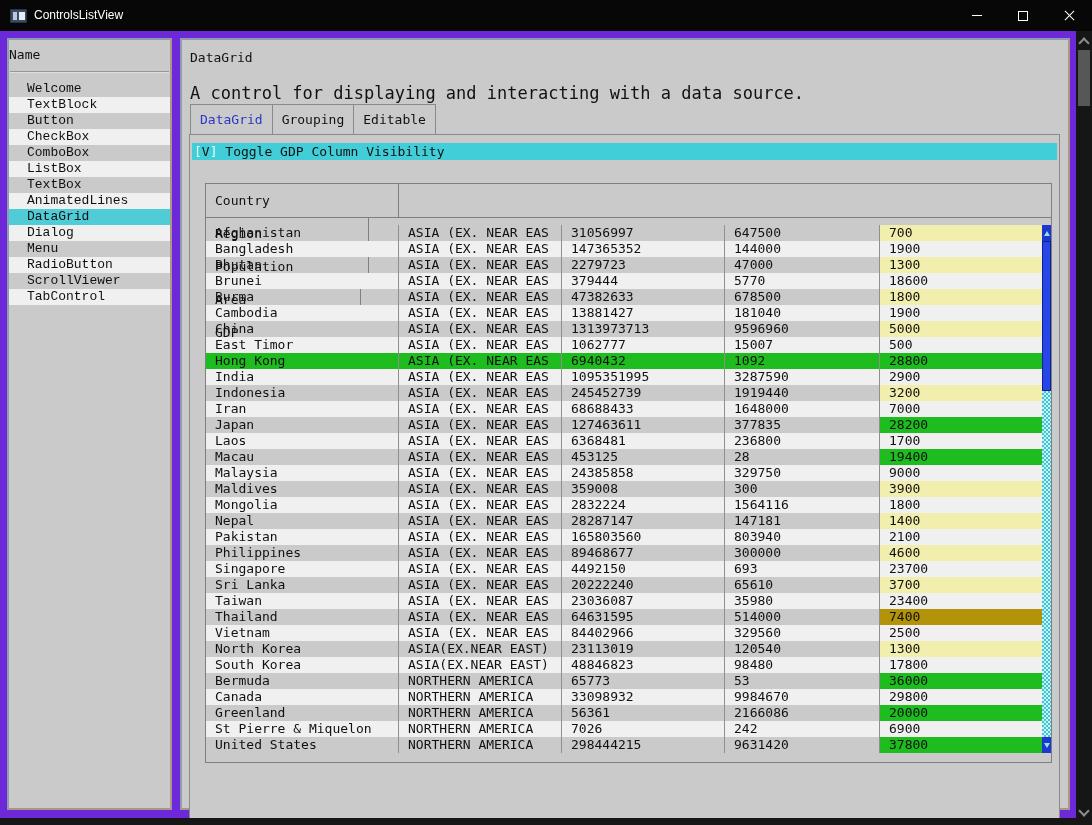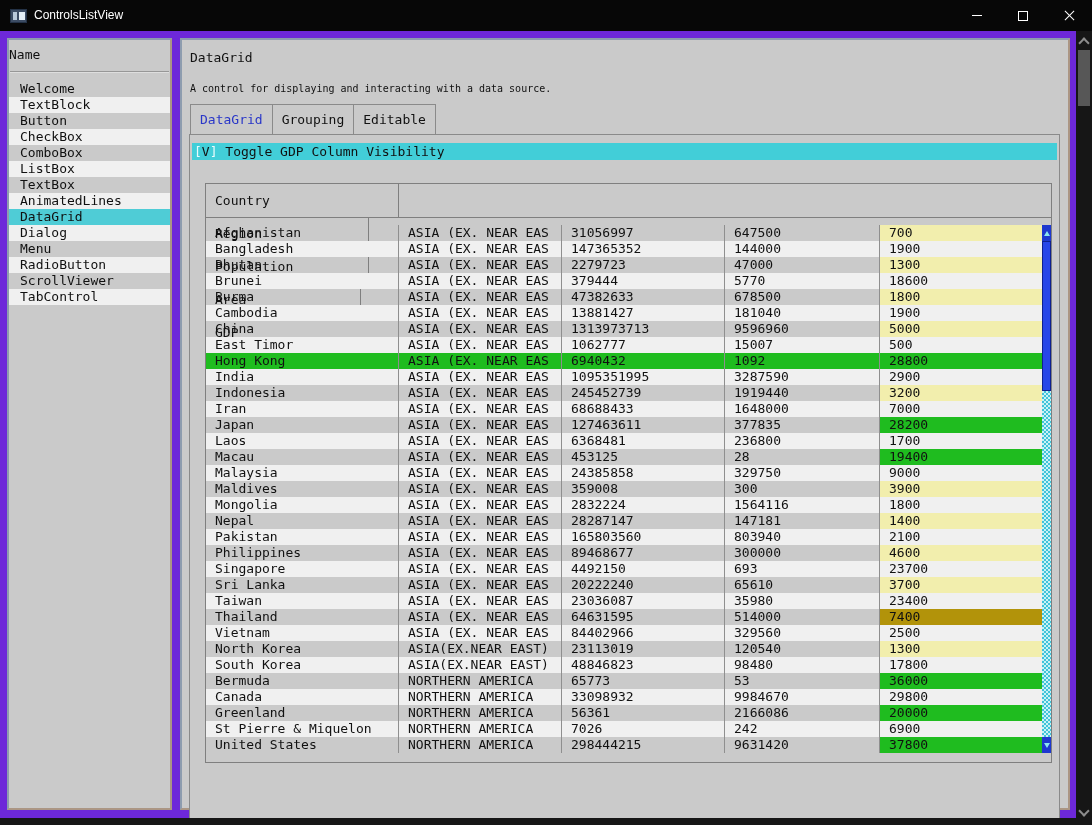--- a/index.html
+++ b/index.html
@@ -37,30 +37,30 @@
   .win-thumb { position:absolute; top:19px; left:2px; width:12px; height:56px; background:#575757; }
   .bottom-strip { position:absolute; left:0; right:0; bottom:0; height:7px; background:#161616; }
   
   .sidebar {
     position:absolute; left:7px; top:38px; width:165px; height:772px; background:#cacaca;
     border-style:solid; border-width:2px; border-color:#8d9cae #ab9684 #ab9684 #8d9cae;
   }
   .sb-header { height:30px; line-height:30px; font-size:13px; }
   .sb-sep { height:0; border-top:1px solid #979797; border-bottom:1px solid #dedede; margin:1px 1px 0 1px; }
   .sb-list { margin-top:8px; }
-  .sb-item { height:16px; line-height:16px; font-size:13px; padding-left:11px; color:#101010; }
+  .sb-item { height:16px; line-height:16px; font-size:13px; padding-left:18px; color:#101010;font-family:Liberation Mono, monospace; }
   .sb-item.stripe { background:#f0f0f0; }
   .sb-item.sel { background:#4fccd6; }
   
   .main {
     position:absolute; left:180px; top:38px; width:890px; height:772px; background:#cacaca;
     border-style:solid; border-width:2px; border-color:#8d9cae #ab9684 #ab9684 #8d9cae;
   }
   .main-title { position:absolute; left:8px; top:10px; font-size:13px; }
-  .main-desc  { position:absolute; left:8px; top:43px; font-size:10px; }
+  .main-desc  { position:absolute; left:8px; top:43px; font-size:17px; }
   .tab-bar { position:absolute; left:8px; top:64px; display:flex; }
   .tab { height:31px; line-height:29px; padding:0 9px; border:1px solid #8a8a8a; margin-right:-1px;
     font-size:13px; background:#cacaca; position:relative; }
   .tab.sel { color:#2936c8; z-index:2; }
   .content-panel {
     position:absolute; left:7px; top:94px; width:871px; height:794px;
     border:1px solid #8a8a8a; background:#cacaca;
   }
   .toggle-bar {
     position:absolute; left:2px; right:2px; top:8px; height:17px; background:#42ced8;

